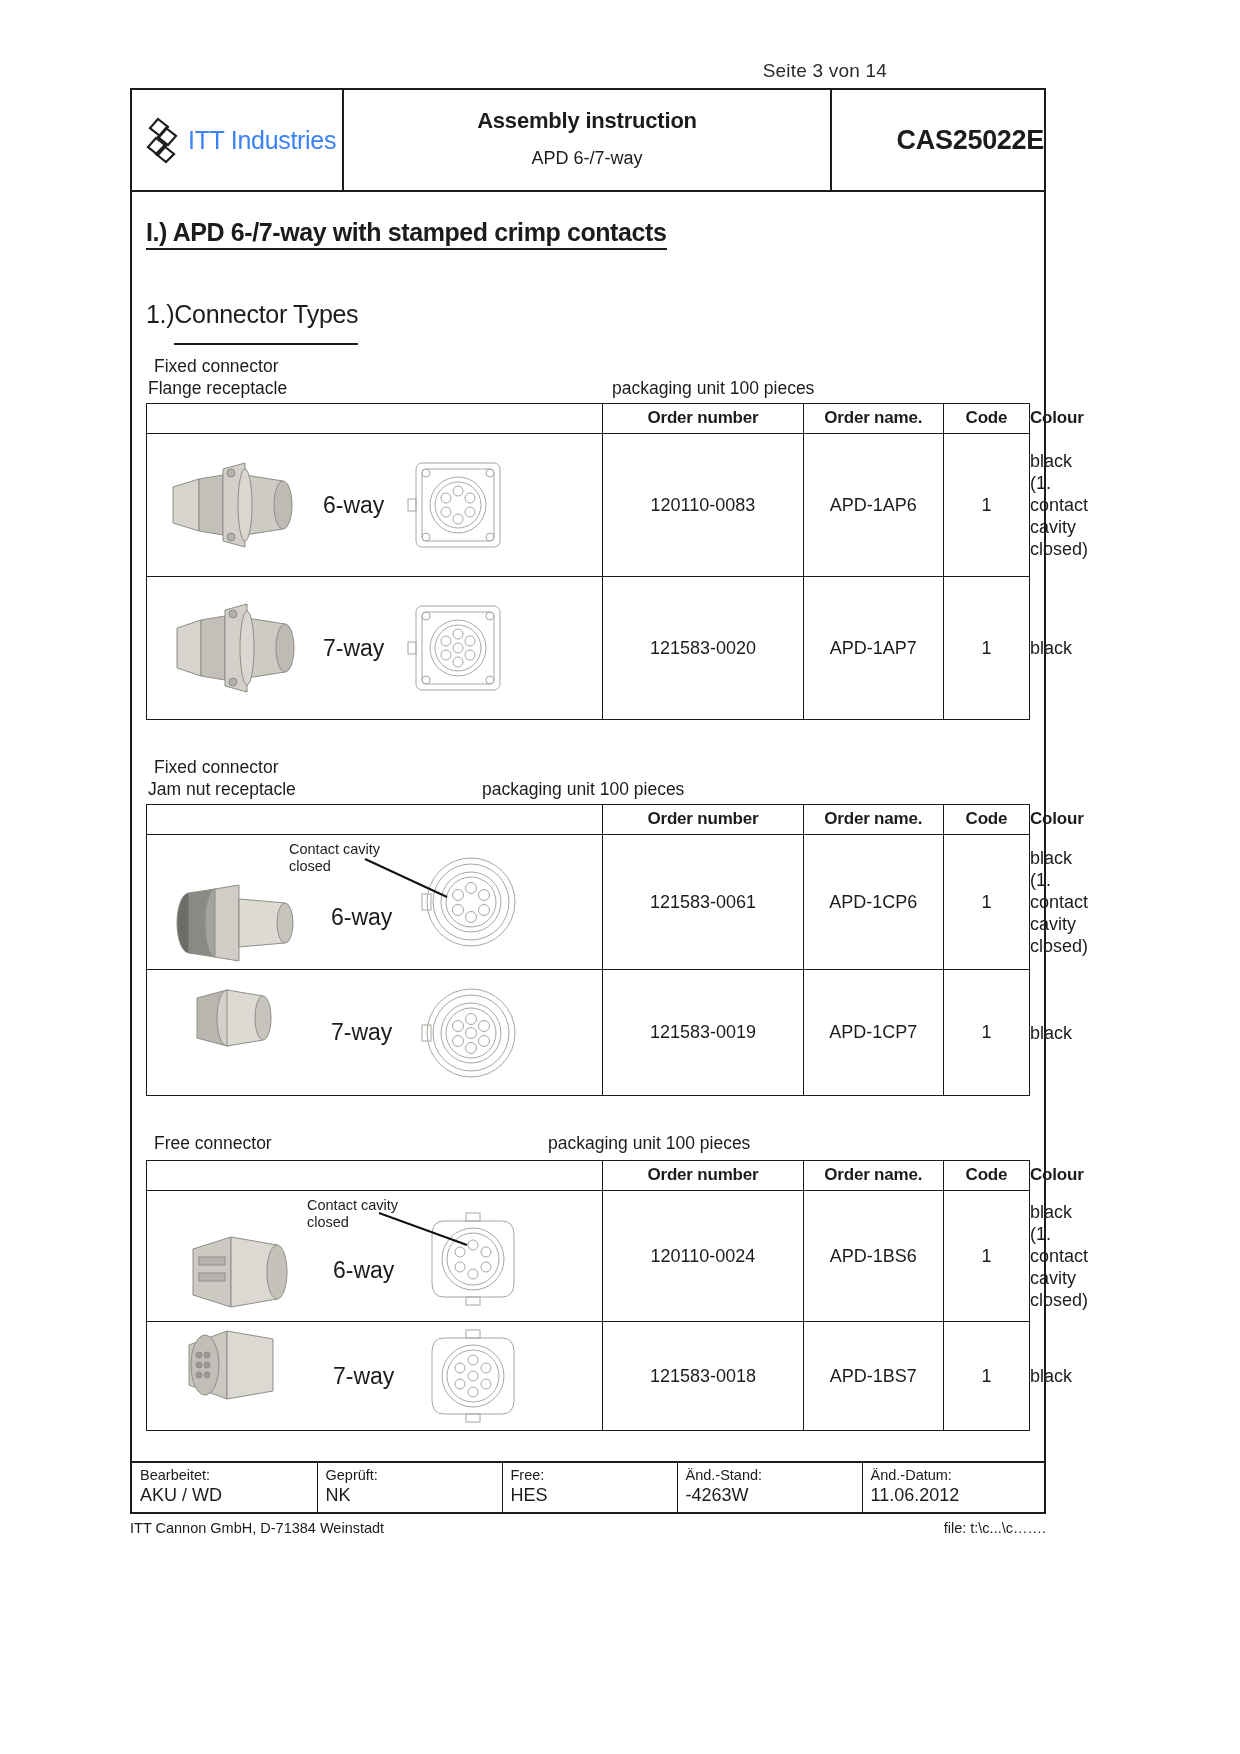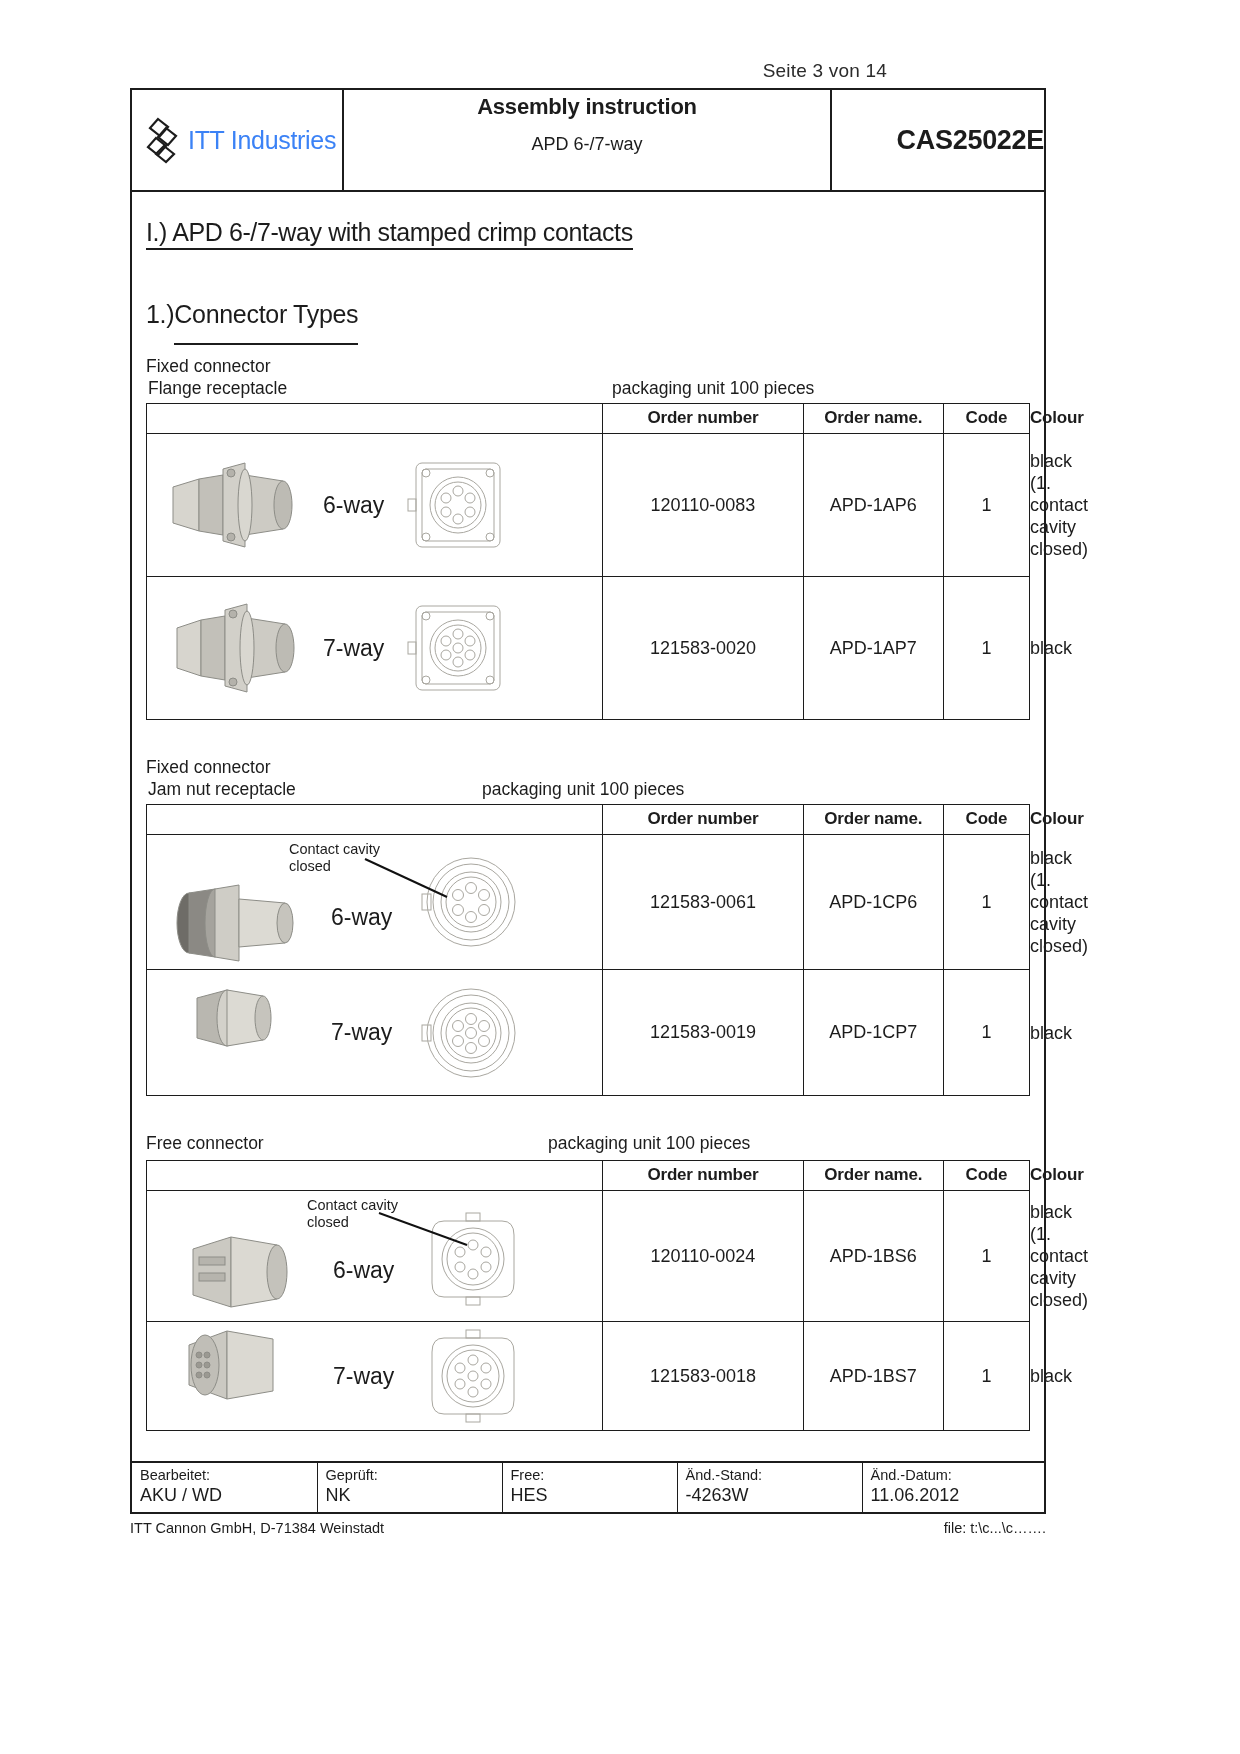--- a/index.html
+++ b/index.html
@@ -68,21 +68,21 @@
     color: #3b82f6;
     letter-spacing: -0.3px;
     white-space: nowrap;
   }
   .header-title {
     flex: 1;
     border-right: 2px solid #1c1c1c;
     display: flex;
     flex-direction: column;
     align-items: center;
-    padding-top: 4px;
+    padding-top: 18px;
     box-sizing: border-box;
   }
   .header-title-main {
     font-size: 22px;
     font-weight: bold;
     letter-spacing: -0.2px;
   }
   .header-title-sub {
     font-size: 18px;
     margin-top: 14px;
@@ -99,21 +99,21 @@
     letter-spacing: -0.3px;
   }
 
   
   .body-area {
     padding: 0 14px 0 14px;
   }
 
   .h1 {
     font-size: 25px;
-    font-weight: normal;
+    font-weight: bold;
     margin: 26px 0 0 0;
     display: inline-block;
     border-bottom: 2px solid #1c1c1c;
     padding-bottom: 1px;
     letter-spacing: -0.4px;
   }
   .h2-wrap {
     margin: 50px 0 0 0;
     font-size: 25px;
     letter-spacing: -0.3px;
@@ -125,21 +125,21 @@
   }
 
   
   .section-caption {
     position: relative;
     font-size: 17.5px;
     line-height: 22px;
     margin-top: 26px;
     height: 44px;
   }
-  .caption-l1 { position: absolute; left: 0; top: 0; }
+  .caption-l1 { position: absolute; left: 8px; top: 0; }
   .caption-l2 { position: absolute; left: 2px; top: 22px; }
   .caption-pack { position: absolute; top: 22px; }
 
   
   table.ct {
     width: 100%;
     border-collapse: collapse;
     table-layout: fixed;
     margin-top: 4px;
   }

